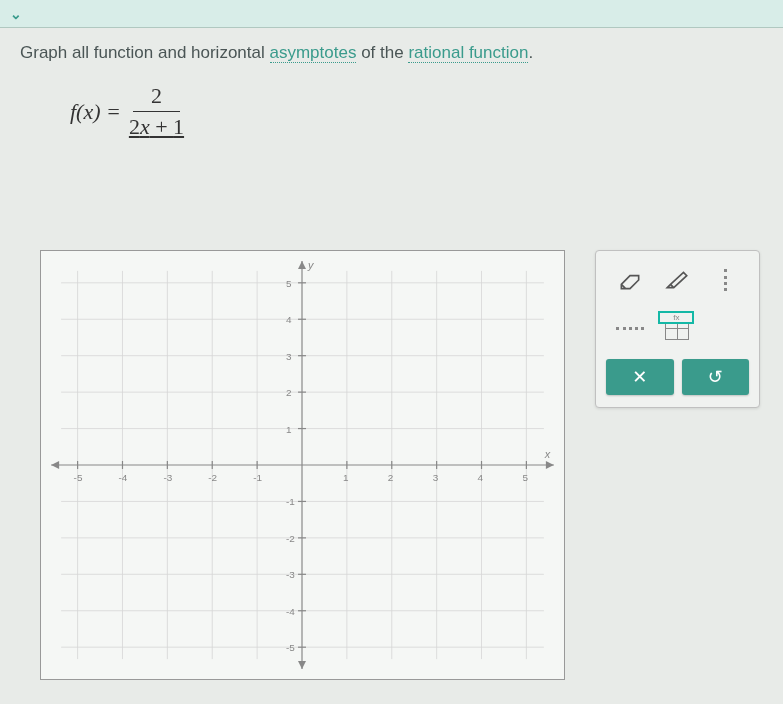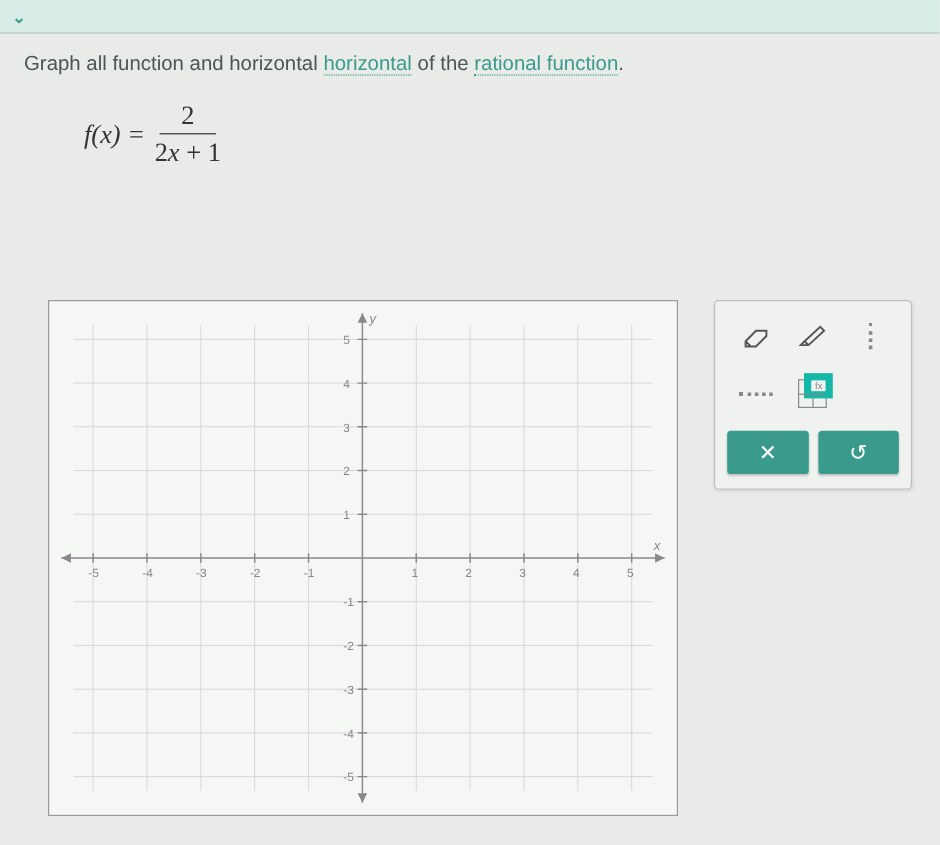--- a/index.html
+++ b/index.html
@@ -5,54 +5,54 @@
 * { box-sizing: border-box; margin: 0; padding: 0; }
 body { font-family: Arial, sans-serif; background: #e8ebe8; width: 783px; height: 704px; position: relative; }
 .header-bar { background: #d8ede8; height: 28px; display: flex; align-items: center; padding-left: 10px; border-bottom: 1px solid #b0c8c0; }
 .chevron { color: #3a9b8c; font-size: 14px; font-weight: bold; }
 .question-area { padding: 15px 20px; }
 .instruction { font-size: 17px; color: #4a5555; margin-bottom: 20px; }
 .term-link { color: #3a9b8c; border-bottom: 1px dotted #3a9b8c; }
 .equation { font-family: 'Times New Roman', serif; font-size: 22px; font-style: italic; color: #333; margin-left: 50px; display: flex; align-items: center; text-align: right; }
 .frac { display: inline-flex; flex-direction: column; align-items: center; margin-left: 8px; font-style: normal; }
 .frac-num { border-bottom: 1.5px solid #333; padding: 0 18px 2px 18px; font-style: normal; }
-.frac-den { padding-top: 2px; font-style: italic; }
+.frac-den { padding-top: 2px; font-style: italic; text-decoration: underline; }
 .frac-den .num-lit { font-style: normal; }
 .graph-container { position: absolute; left: 40px; top: 250px; width: 525px; height: 430px; border: 1px solid #999; background: #f5f7f5; }
 .graph-svg { width: 100%; height: 100%; }
 .axis-line { stroke: #888; stroke-width: 1.2; }
 .grid-line { stroke: #d5d5d5; stroke-width: 0.8; }
 .tick-label { fill: #888; font-size: 10px; font-family: Arial; }
 .axis-label { fill: #888; font-size: 11px; font-style: italic; }
 .arrow { fill: #888; }
 .toolbox { position: absolute; left: 595px; top: 250px; width: 165px; background: #f0f2f0; border: 1px solid #c0c0c0; border-radius: 4px; padding: 12px 10px; box-shadow: 0 1px 3px rgba(0,0,0,0.1); }
 .tool-row { display: flex; justify-content: space-around; align-items: center; margin-bottom: 14px; }
 .tool-btn { width: 42px; height: 34px; display: flex; align-items: center; justify-content: center; cursor: pointer; border-radius: 3px; }
 .tool-btn svg { width: 26px; height: 22px; }
 .tool-btn-dotted { width: 42px; height: 18px; display: flex; align-items: center; justify-content: center; cursor: pointer; }
 .dot-row-h { width: 28px; border-top: 3px dotted #888; }
 .dot-col-v { height: 22px; border-left: 3px dotted #888; }
 .grid-icon { width: 24px; height: 24px; border: 1px solid #888; position: relative; cursor: pointer; }
 .grid-icon::before, .grid-icon::after { content: ''; position: absolute; background: #888; }
 .grid-icon::before { left: 50%; top: 0; bottom: 0; width: 1px; }
 .grid-icon::after { top: 50%; left: 0; right: 0; height: 1px; }
-.grid-icon .fx { position: absolute; top: -6px; right: -6px; font-size: 8px; color: #888; border: 6px solid #14b8a6; padding: 0 3px; background: #f0f2f0; }
+.grid-icon .fx { position: absolute; top: -6px; right: -6px; font-size: 8px; color: #888; border: 2px solid #14b8a6; padding: 0 13px; background: #f0f2f0; }
 .action-row { display: flex; justify-content: space-around; gap: 8px; margin-top: 8px; }
 .action-btn { flex: 1; height: 36px; background: #3a9b8c; border-radius: 3px; display: flex; align-items: center; justify-content: center; color: white; font-size: 18px; cursor: pointer; box-shadow: 0 1px 2px rgba(0,0,0,0.2); }
 </style>
 </head>
 <body>
 
 <div class="header-bar">
   <span class="chevron">⌄</span>
 </div>
 
 <div class="question-area">
   <p class="instruction">
-    <span>Graph all function and horizontal </span><span class="term-link">horizontal</span><span> of the </span><span class="term-link">rational function</span><span>.</span>
+    <span>Graph all function and horizontal </span><span class="term-link">asymptotes</span><span> of the </span><span class="term-link">rational function</span><span>.</span>
   </p>
   <div class="equation">
     <span>f(x) = </span>
     <span class="frac">
       <span class="frac-num">2</span>
       <span class="frac-den"><span class="num-lit">2</span><span>x</span><span class="num-lit"> + </span><span class="num-lit">1</span></span>
     </span>
   </div>
 </div>
 

